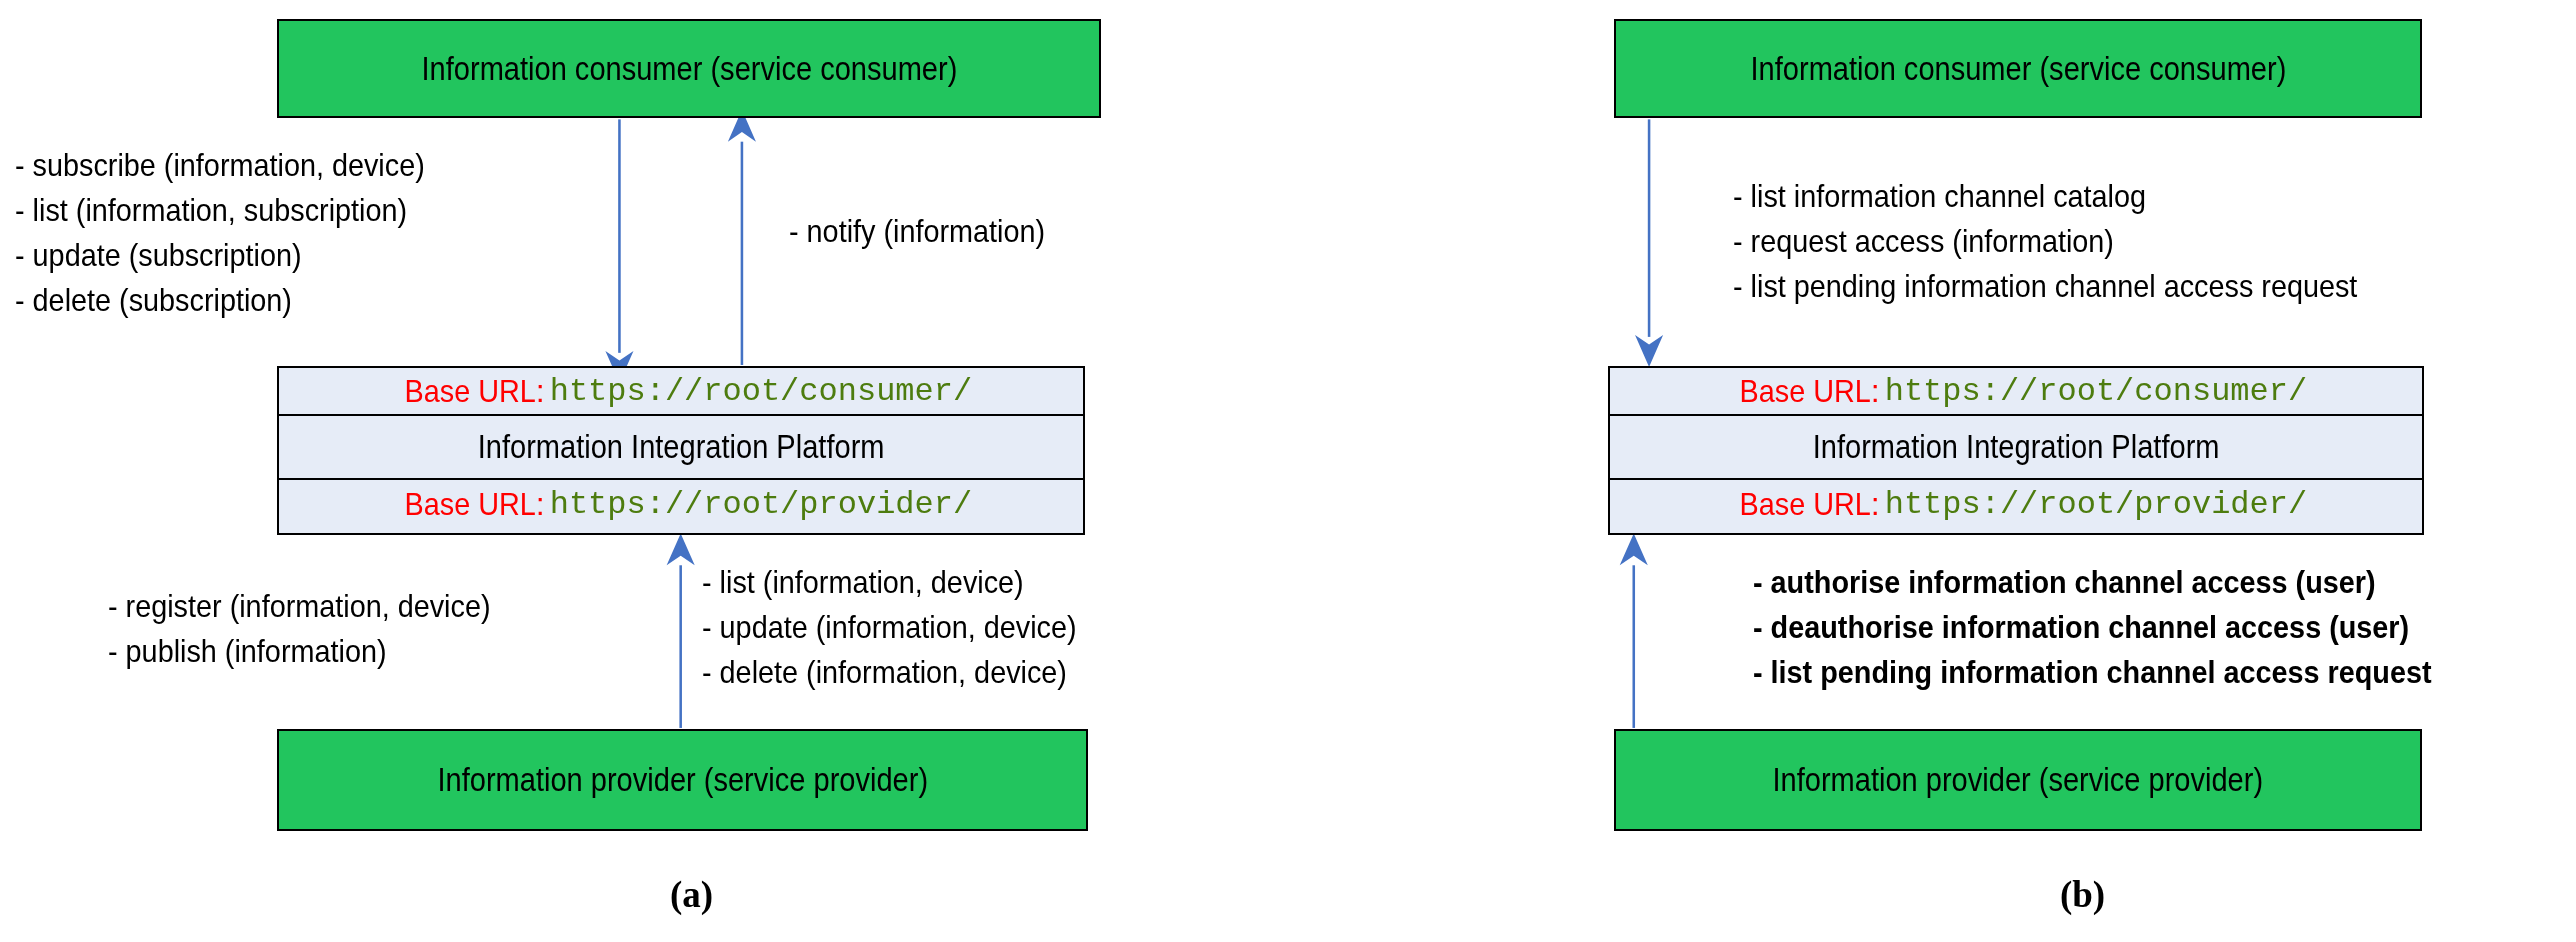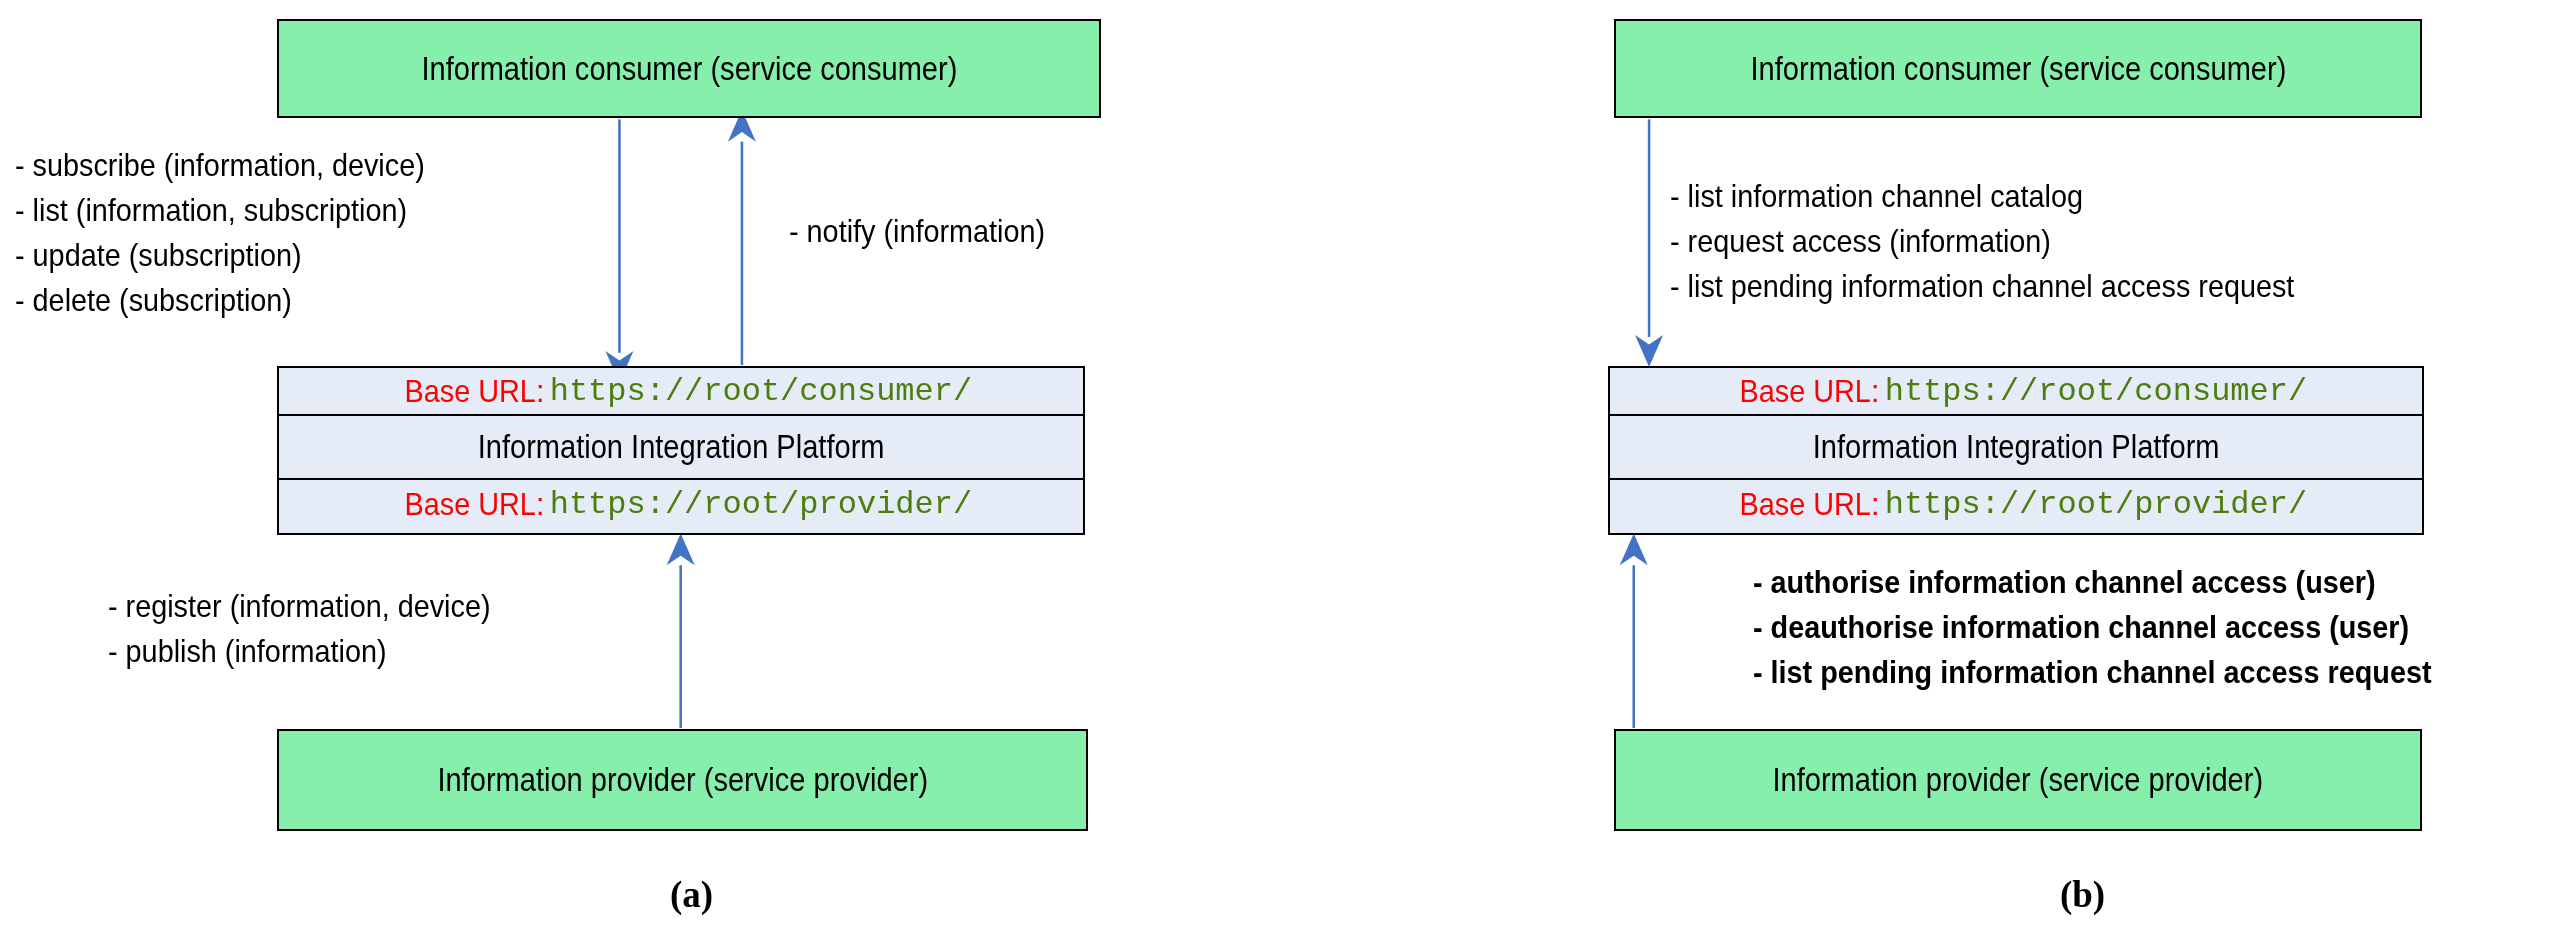--- a/index.html
+++ b/index.html
@@ -14,21 +14,21 @@
     background: #ffffff;
     font-family: "Liberation Sans", sans-serif;
     overflow: hidden;
   }
 
   
   .actor-box {
     position: absolute;
     box-sizing: border-box;
     border: 2.6px solid #000000;
-    background: #86efac;
+    background: #22c55e;
     display: flex;
     align-items: center;
     justify-content: center;
   }
   .actor-label {
     font-family: "Liberation Sans", sans-serif;
     font-size: 33px;
     color: #000000;
     white-space: nowrap;
     transform: scaleX(0.88);
@@ -190,20 +190,25 @@
 
   <div class="ann-block" style="left:789px; top:209px;">
     <div class="ann-line">- notify (information)</div>
   </div>
 
   <div class="ann-block" style="left:108px; top:584px;">
     <div class="ann-line">- register (information, device)</div>
     <div class="ann-line">- publish (information)</div>
   </div>
 
+  <div class="ann-block" style="left:702px; top:560px;">
+    <div class="ann-line">- list (information, device)</div>
+    <div class="ann-line">- update (information, device)</div>
+    <div class="ann-line">- delete (information, device)</div>
+  </div>
 
   <div class="caption" style="left:564px; top:873px; width:255px;">(a)</div>
 
   <div class="actor-box" style="left:1614px; top:19px; width:808px; height:99px;">
     <span class="actor-label">Information consumer (service consumer)</span>
   </div>
 
   <div class="platform-box" style="left:1608px; top:366px; width:816px; height:169px;">
     <div class="platform-row row-url">
       <span class="baseurl-label">Base URL</span>
@@ -217,21 +222,21 @@
       <span class="baseurl-label">Base URL</span>
       <span class="baseurl-colon">:</span>
       <span class="baseurl-value">https://root/provider/</span>
     </div>
   </div>
 
   <div class="actor-box" style="left:1614px; top:729px; width:808px; height:102px;">
     <span class="actor-label">Information provider (service provider)</span>
   </div>
 
-  <div class="ann-block" style="left:1670px; top:174px;">
+  <div class="ann-block" style="left:1733px; top:174px;">
     <div class="ann-line">- list information channel catalog</div>
     <div class="ann-line">- request access (information)</div>
     <div class="ann-line">- list pending information channel access request</div>
   </div>
 
   <div class="ann-block" style="left:1753px; top:560px;font-weight:bold;">
     <div class="ann-line">- authorise information channel access (user)</div>
     <div class="ann-line">- deauthorise information channel access (user)</div>
     <div class="ann-line">- list pending information channel access request</div>
   </div>

